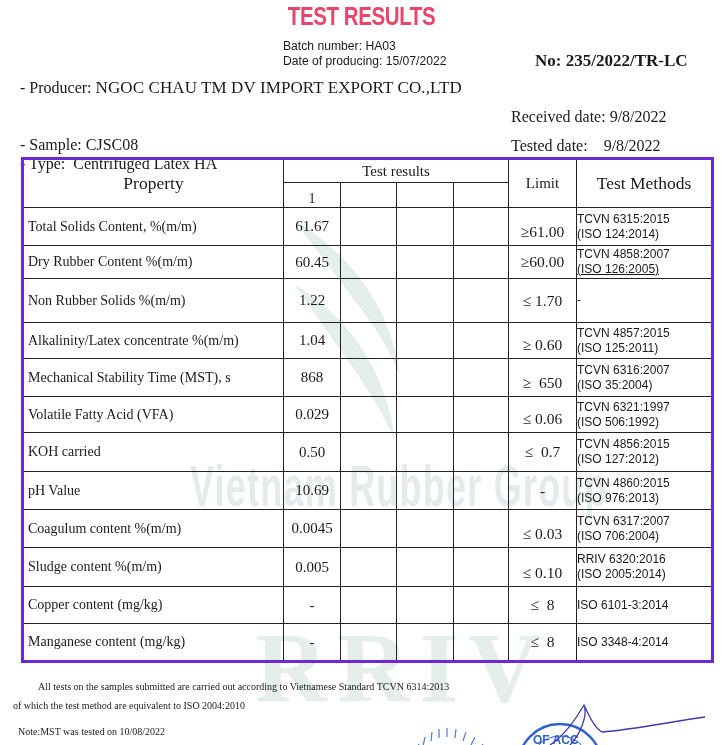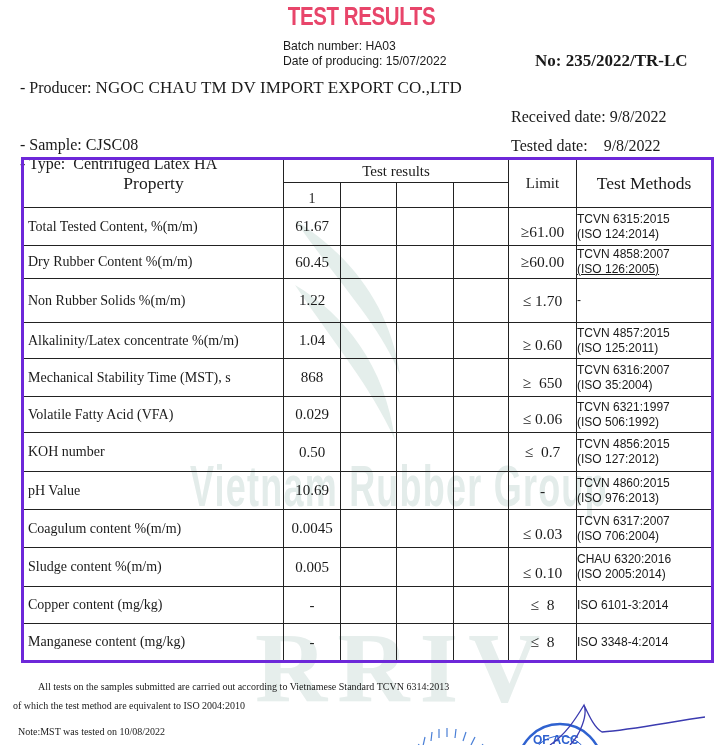--- a/index.html
+++ b/index.html
@@ -83,21 +83,21 @@
     <th rowspan="2" class="hdr-meth">Test Methods</th>
   </tr>
   <tr>
     <th class="hdr-sub">1</th>
     <th class="hdr-sub"></th>
     <th class="hdr-sub"></th>
     <th class="hdr-sub"></th>
   </tr>
 
   <tr style="height:38px">
-    <td class="prop">Total Tested Content, %(m/m)</td>
+    <td class="prop">Total Solids Content, %(m/m)</td>
     <td class="res1">61.67</td>
     <td></td>
         <td></td>
         <td></td>
     <td class="lim" style="vertical-align:bottom;padding-bottom:4px">≥61.00</td>
     <td class="meth">
           <div>TCVN 6315:2015</div>
           <div>(ISO 124:2014)</div>
         </td>
   </tr>
@@ -155,21 +155,21 @@
     <td></td>
         <td></td>
         <td></td>
     <td class="lim" style="vertical-align:bottom;padding-bottom:4px">≤ 0.06</td>
     <td class="meth">
           <div>TCVN 6321:1997</div>
           <div>(ISO 506:1992)</div>
         </td>
   </tr>
   <tr style="height:39px">
-    <td class="prop">KOH number</td>
+    <td class="prop">KOH carried</td>
     <td class="res1">0.50</td>
     <td></td>
         <td></td>
         <td></td>
     <td class="lim" style="white-space:pre">≤  0.7</td>
     <td class="meth">
           <div>TCVN 4856:2015</div>
           <div>(ISO 127:2012)</div>
         </td>
   </tr>
@@ -198,21 +198,21 @@
         </td>
   </tr>
   <tr style="height:39px">
     <td class="prop">Sludge content %(m/m)</td>
     <td class="res1">0.005</td>
     <td></td>
         <td></td>
         <td></td>
     <td class="lim" style="vertical-align:bottom;padding-bottom:4px">≤ 0.10</td>
     <td class="meth">
-          <div>CHAU 6320:2016</div>
+          <div>RRIV 6320:2016</div>
           <div>(ISO 2005:2014)</div>
         </td>
   </tr>
   <tr style="height:37px">
     <td class="prop">Copper content (mg/kg)</td>
     <td class="res1">-</td>
     <td></td>
         <td></td>
         <td></td>
     <td class="lim" style="white-space:pre">≤  8</td>

